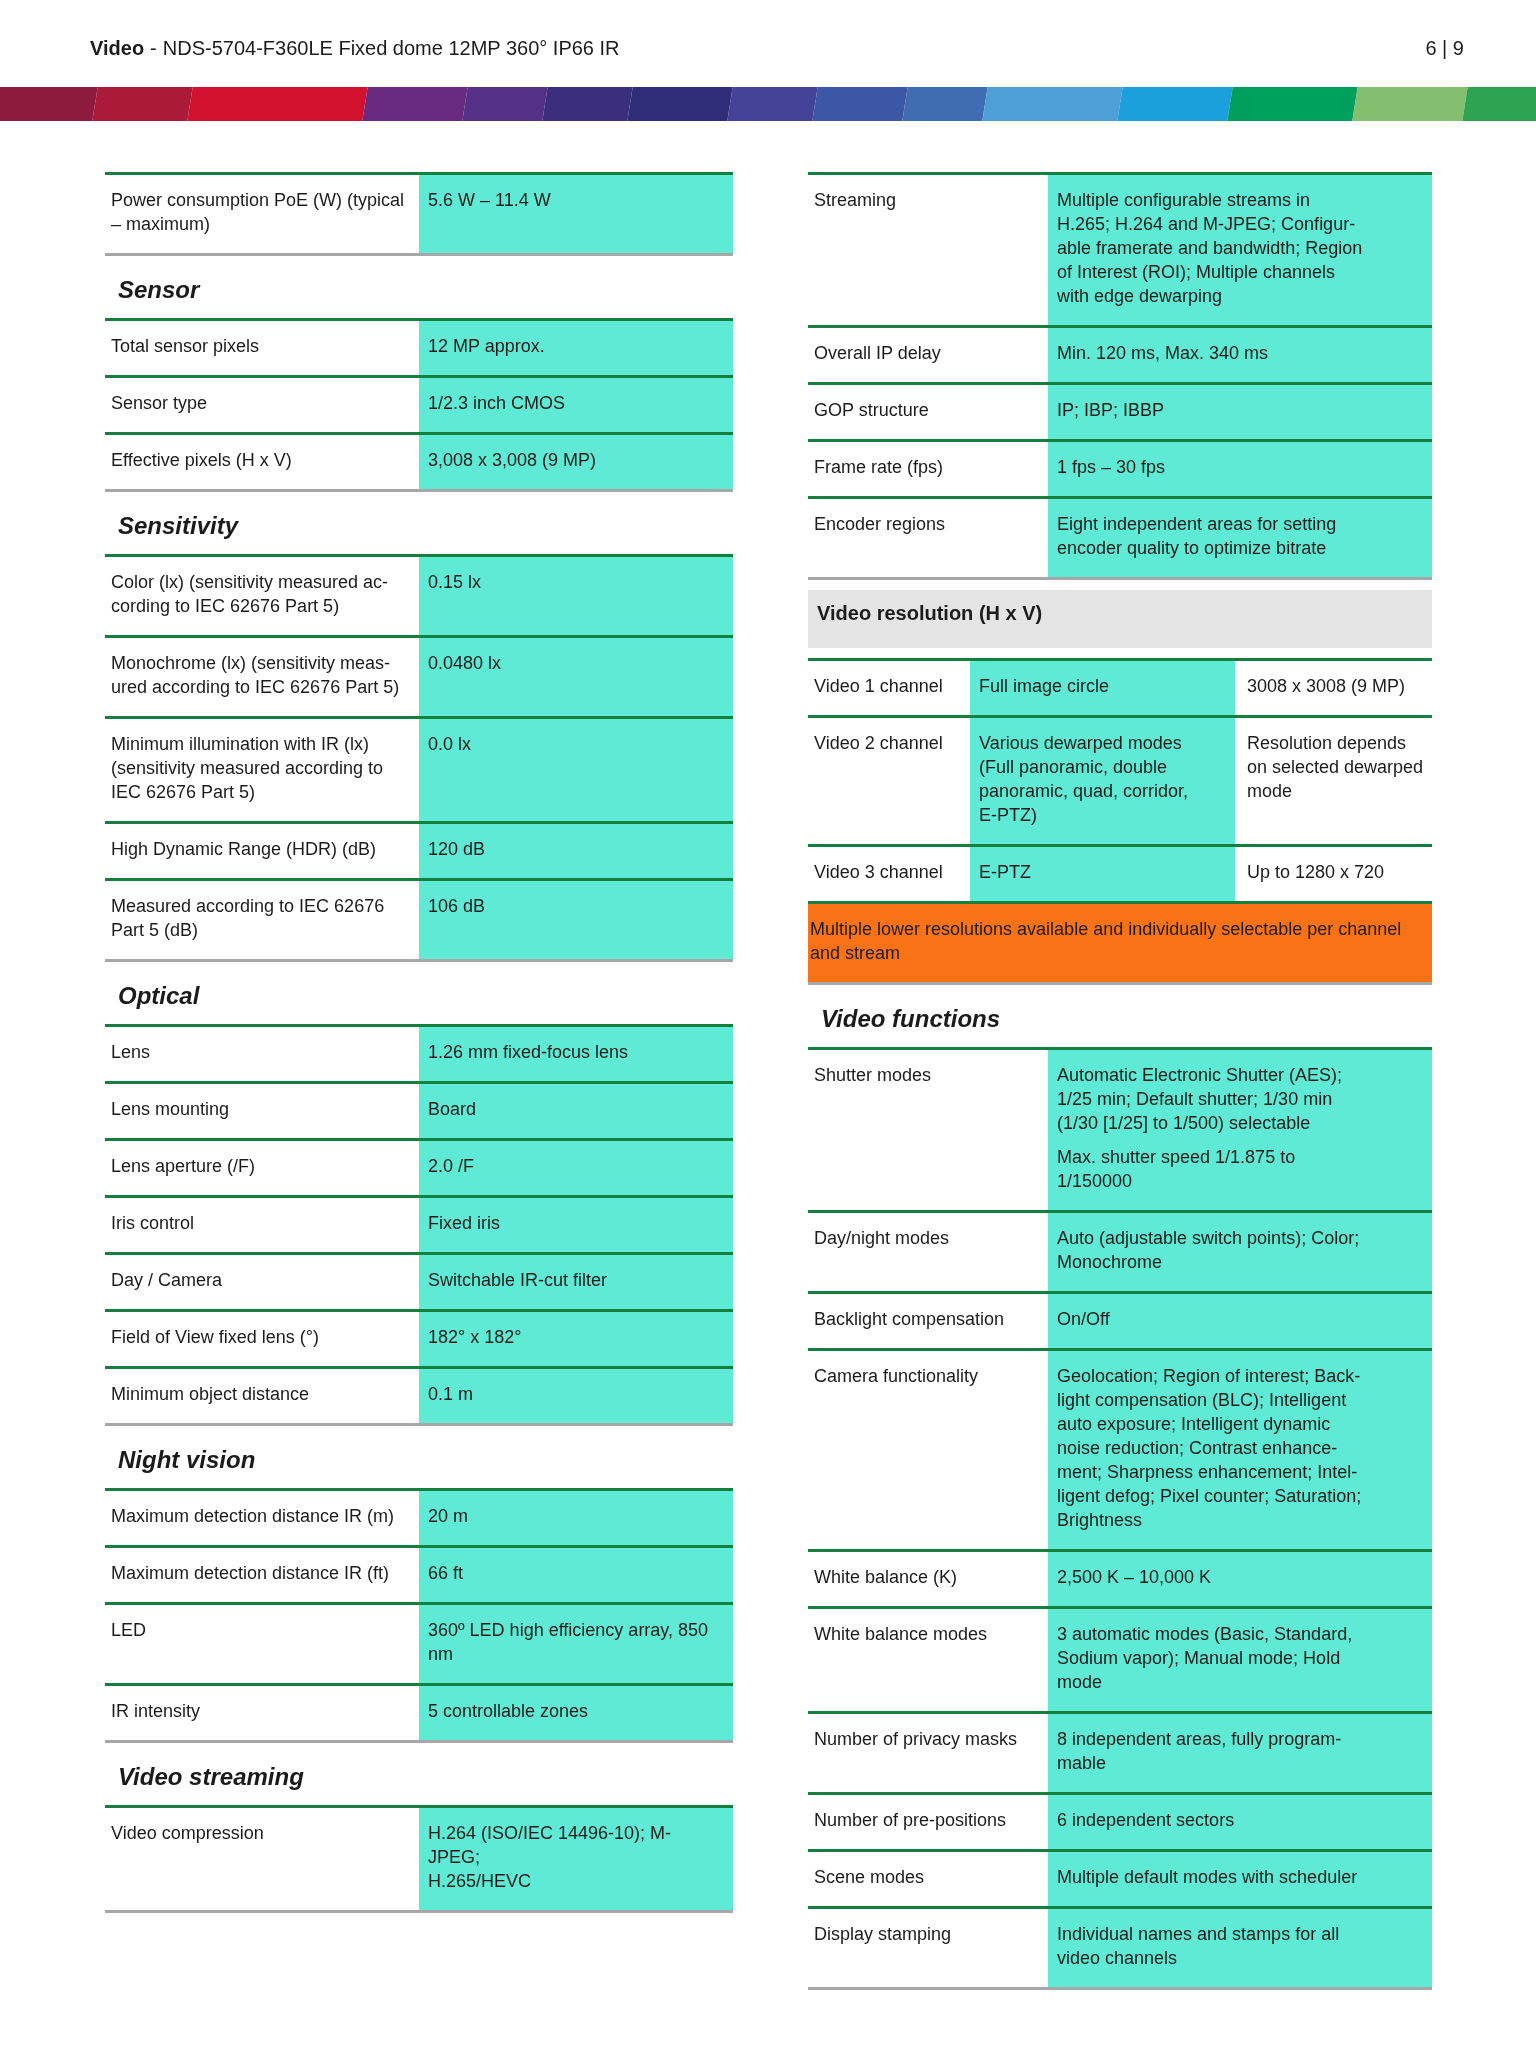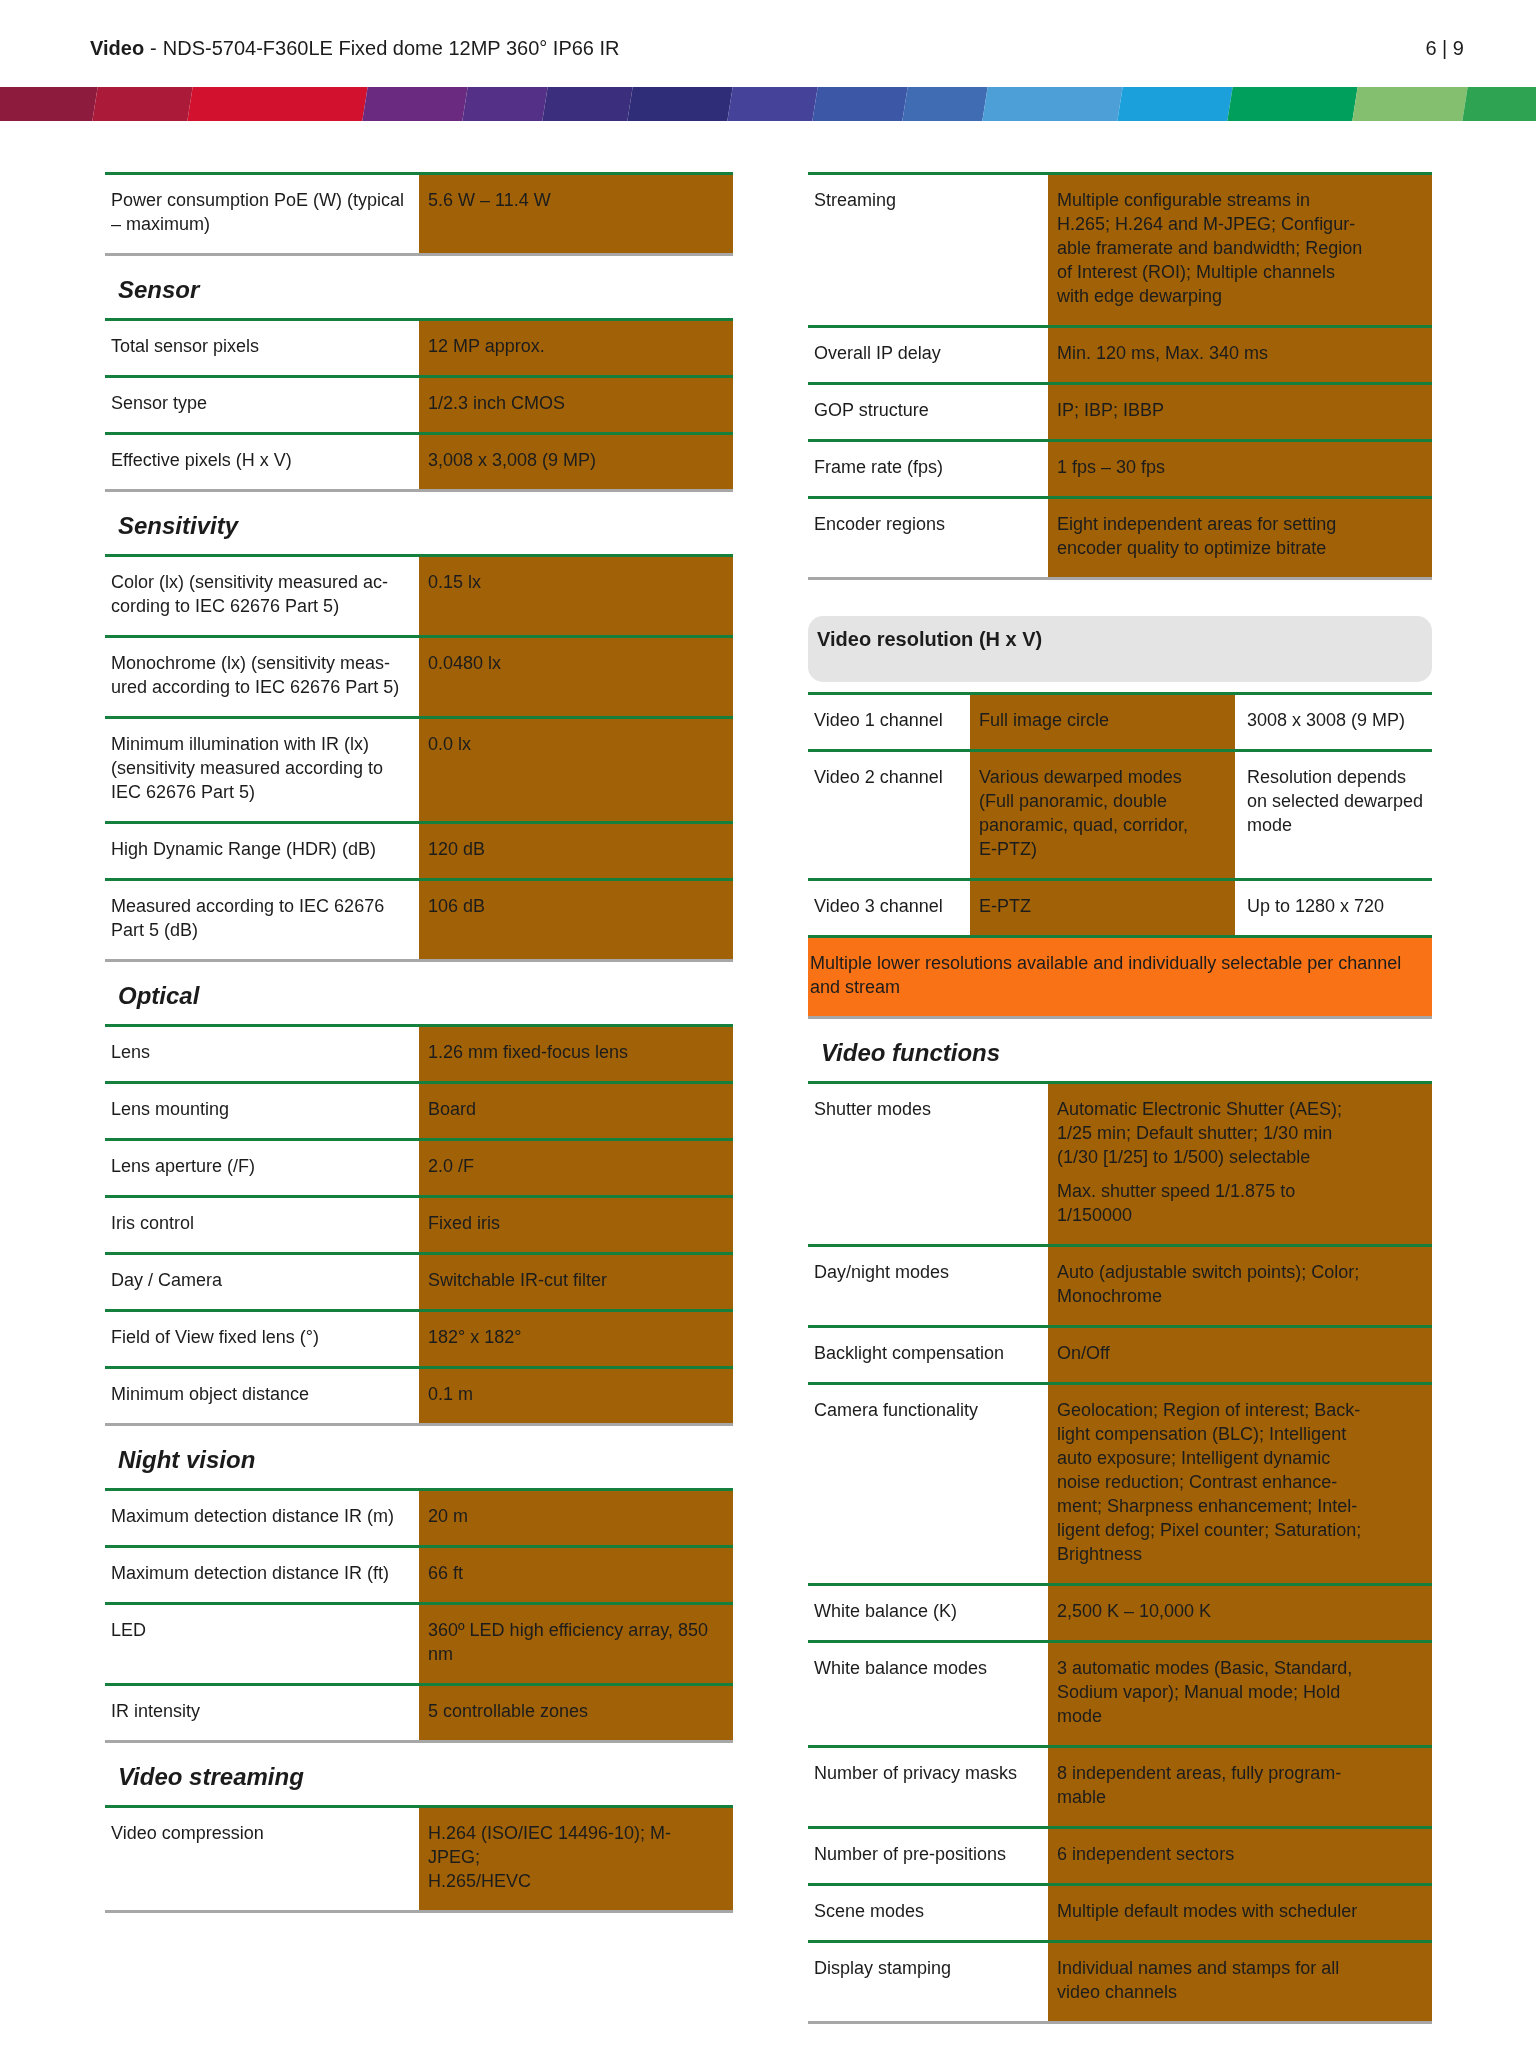--- a/index.html
+++ b/index.html
@@ -17,31 +17,31 @@
   .column{position:absolute;top:172px;}
   .col-left{left:105px;width:628px;}
   .col-right{left:808px;width:624px;}
   
   .section-heading{font-size:24px;line-height:24px;font-weight:700;margin:22px 0 16px 13px;color:#1b1b1b;font-style:italic;}
   
   .spec-table{border-collapse:collapse;table-layout:fixed;width:100%;border-bottom:3px solid #a7a7a7;}
   .spec-table tr{border-top:3px solid #15803d;}
   .cell{vertical-align:top;white-space:pre-line;line-height:24px;}
   td.label{background:#ffffff;padding:13px 10px 17px 6px;}
-  td.value{background:#a16207;padding:13px 12px 17px 9px;}
+  td.value{background:#5eead4;padding:13px 12px 17px 9px;}
   td.plain{background:#ffffff;padding:13px 8px 17px 12px;}
   td.footnote{background:#f97316;padding:13px 2px 17px 2px;}
   .cell p{margin:0 0 10px 0;white-space:pre-line;}
   .cell p:last-child{margin-bottom:0;}
   .col-left col.c-label{width:314px;}
   .col-right col.c-label{width:240px;}
   col.rc1{width:162px;} col.rc2{width:265px;} col.rc3{width:197px;}
   
   .res-header{background:#e4e4e4;font-size:20px;font-weight:700;line-height:24px;
-              padding:11px 10px 31px 9px;margin-top:36px;border-radius:15px;}
+              padding:11px 10px 23px 9px;margin-top:10px;}
   .res-table{margin-top:10px;}
 </style>
 </head>
 <body>
 
 <div class="page">
 
   <div class="doc-header">
     <div>
       <span class="t-bold">Video</span><span class="title-sep">-</span><span>NDS-5704-F360LE Fixed dome 12MP 360° IP66 IR</span>

